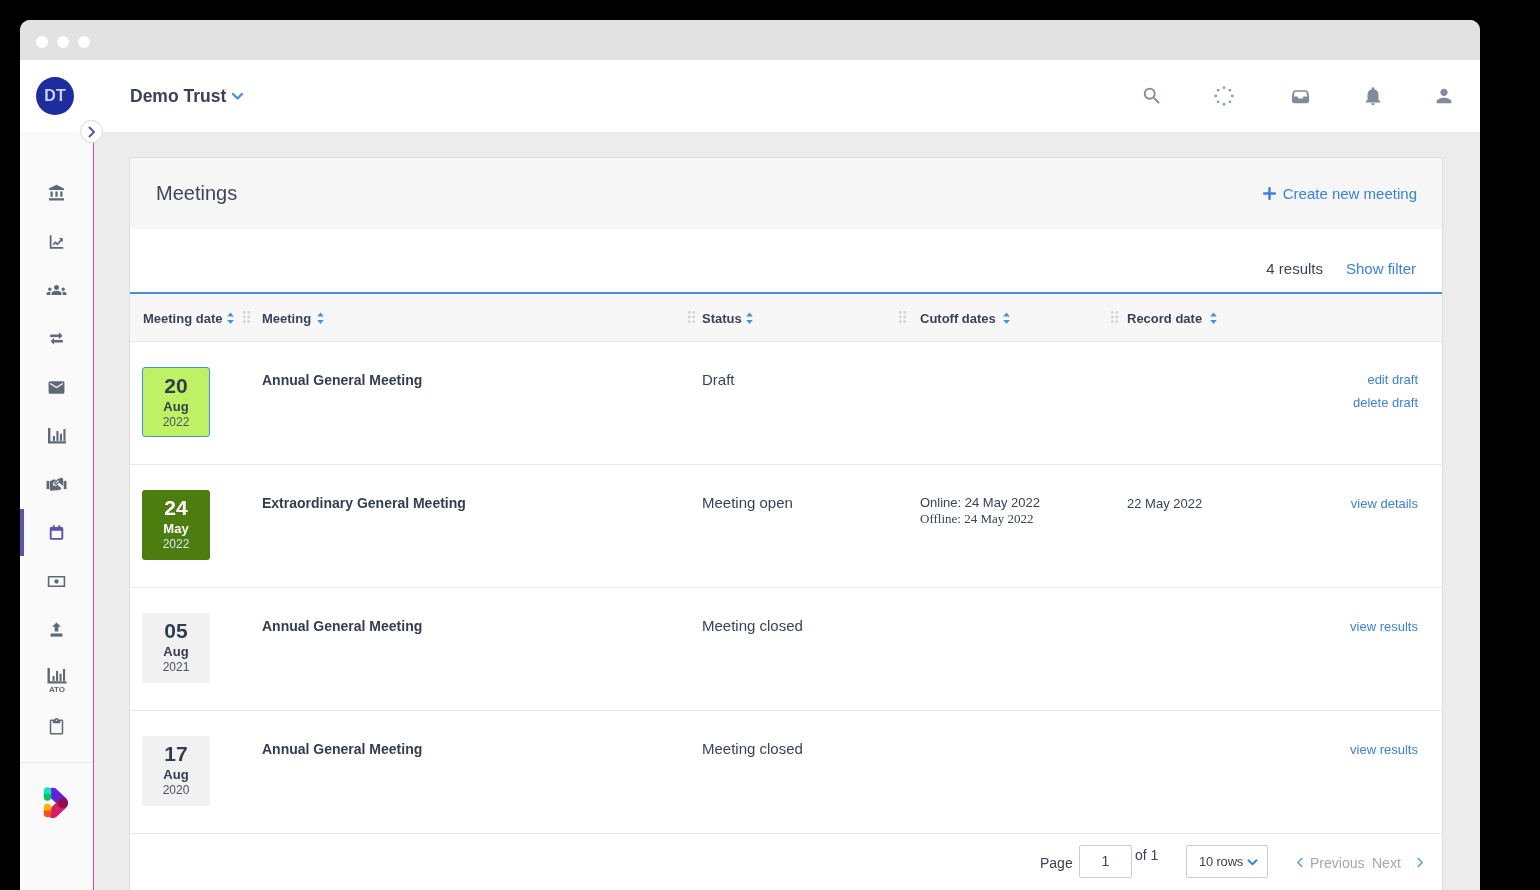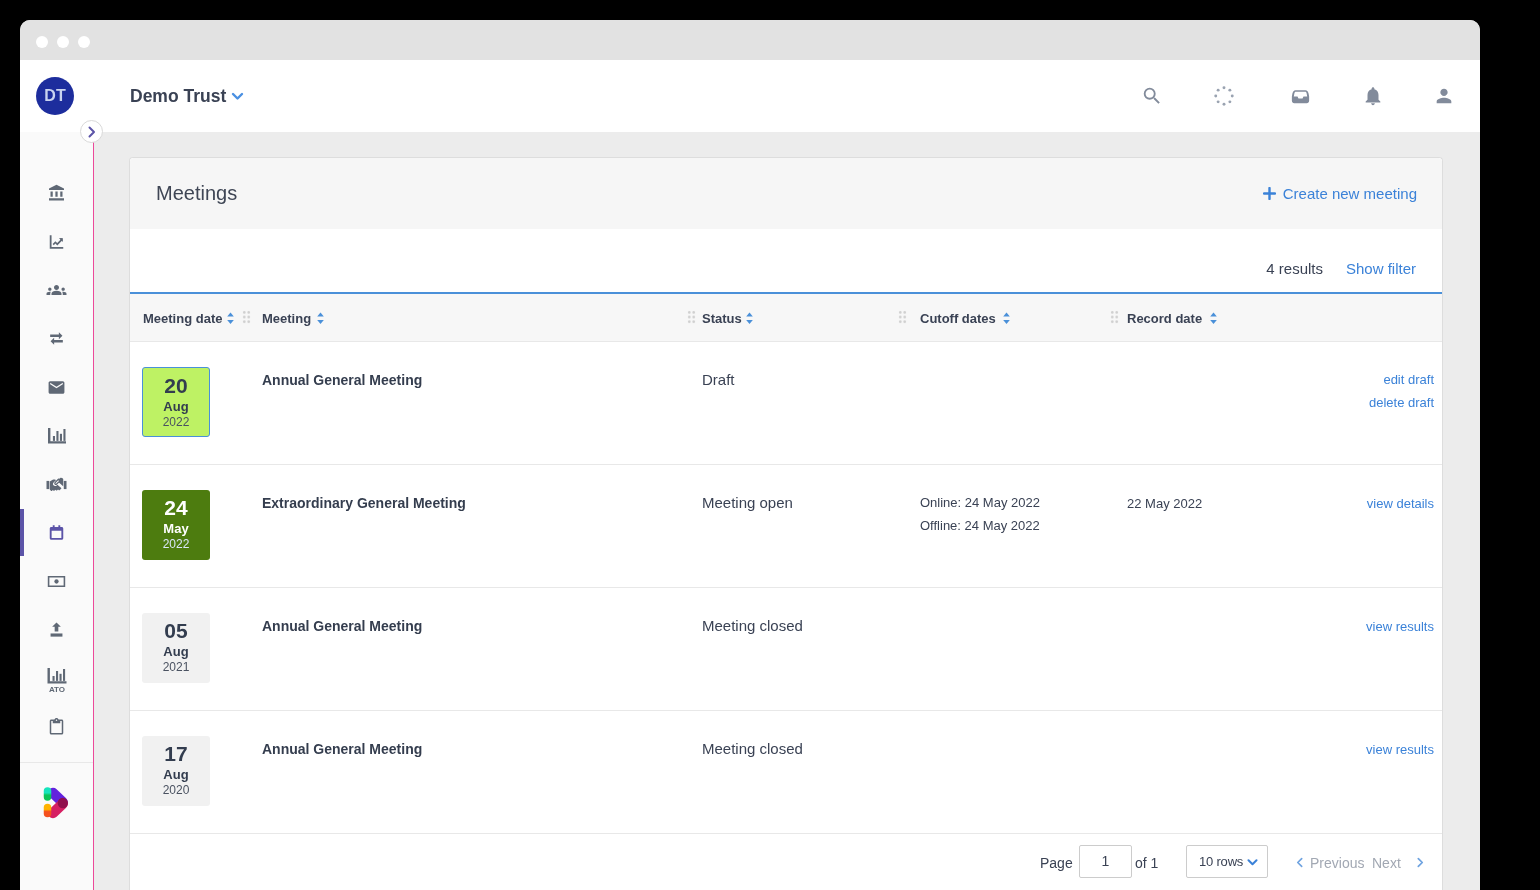--- a/index.html
+++ b/index.html
@@ -32,21 +32,21 @@
     background-size:4.5px 4.7px; background-position:0 0; }
   .row { position:absolute; left:0; width:100%; height:123px; border-bottom:1px solid #e8e8e8; background:#fff; }
   .datebox { position:absolute; left:12px; top:25px; width:68px; height:70px; border-radius:3px; text-align:center; }
   .db-day { font-size:21px; font-weight:bold; line-height:26px; margin-top:5px; color:#333d4f; }
   .db-mon { font-size:13px; font-weight:bold; line-height:16px; color:#333d4f; }
   .db-year { font-size:12px; line-height:15px; color:#4a5261; }
   .mname { position:absolute; left:132px; top:30px; font-size:14px; font-weight:bold; color:#343d4e; }
   .mstatus { position:absolute; left:572px; top:29px; font-size:15px; color:#3a4254; }
   .cutoff { position:absolute; left:790px; font-size:13px; color:#3a4254; }
   .record { position:absolute; left:997px; top:31px; font-size:13px; color:#3a4254; }
-  .action { position:absolute; right:8px; font-size:13px; color:#3b82d8; text-align:left; }
+  .action { position:absolute; right:24px; font-size:13px; color:#3b82d8; text-align:left; }
   .footer { position:absolute; left:0; top:676px; width:100%; height:57px; background:#fff; }
   .pg-text { position:absolute; font-size:14px; color:#3a4254; }
   .pg-box { position:absolute; top:11px; height:33px; border:1px solid #cccccc; border-radius:2px; background:#fff; }
   .pg-muted { position:absolute; font-size:14px; color:#a2a8b3; }
 </style>
 </head>
 <body>
 <div class="window">
   <div class="titlebar">
     <div class="dot" style="left:16px;"></div>
@@ -244,21 +244,21 @@
     </div>
     <div class="row" style="top:307px;">
       <div class="datebox" style="background:#4d7c0f;">
         <div class="db-day" style="color:#fff;">24</div>
           <div class="db-mon" style="color:#fff;">May</div>
           <div class="db-year" style="color:#d9e6f8;">2022</div>
       </div>
       <div class="mname">Extraordinary General Meeting</div>
       <div class="mstatus">Meeting open</div>
       <div class="cutoff" style="top:30px;">Online: 24 May 2022</div>
-      <div class="cutoff" style="top:53px;">Offline: 24 May 2022</div>
+      <div class="cutoff" style="top:46px;font-family:Liberation Serif, serif;">Offline: 24 May 2022</div>
       <div class="record">22 May 2022</div>
       <div class="action" style="top:31px;">view details</div>
     </div>
     <div class="row" style="top:430px;">
       <div class="datebox" style="background:#f1f1f1;">
         <div class="db-day">05</div>
           <div class="db-mon">Aug</div>
           <div class="db-year">2021</div>
       </div>
       <div class="mname">Annual General Meeting</div>
@@ -271,21 +271,21 @@
           <div class="db-mon">Aug</div>
           <div class="db-year">2020</div>
       </div>
       <div class="mname">Annual General Meeting</div>
       <div class="mstatus">Meeting closed</div>
       <div class="action" style="top:31px;">view results</div>
     </div>
     <div class="footer">
       <span class="pg-text" style="left:910px; top:21px;">Page</span>
       <div class="pg-box" style="left:949px; width:53px; text-align:center; line-height:31px; font-size:14px; color:#3a4254;">1</div>
-      <span class="pg-text" style="left:1005px; top:21px;">of 1</span>
+      <span class="pg-text" style="left:1005px; top:13px;">of 1</span>
       <div class="pg-box" style="left:1056px; width:82px;">
         <span style="position:absolute; left:12px; top:8px; font-size:13px; letter-spacing:-0.2px; color:#3a4254;">10 rows</span>
         <svg style="position:absolute; right:9px; top:13px;" width="11" height="7" viewBox="0 0 11 7">
             <path d="M1.5 1.2L5.5 5.2l4-4" fill="none" stroke="#3b82d8" stroke-width="2" stroke-linecap="round" stroke-linejoin="round"></path>
           </svg>
       </div>
       <svg style="position:absolute; left:1166px; top:23px;" width="7" height="11" viewBox="0 0 8 12">
           <path d="M6.5 1.5L2 6l4.5 4.5" fill="none" stroke="#6fa3e0" stroke-width="1.9" stroke-linecap="round" stroke-linejoin="round"></path>
         </svg>
       <span class="pg-muted" style="left:1180px; top:21px;">Previous</span>

